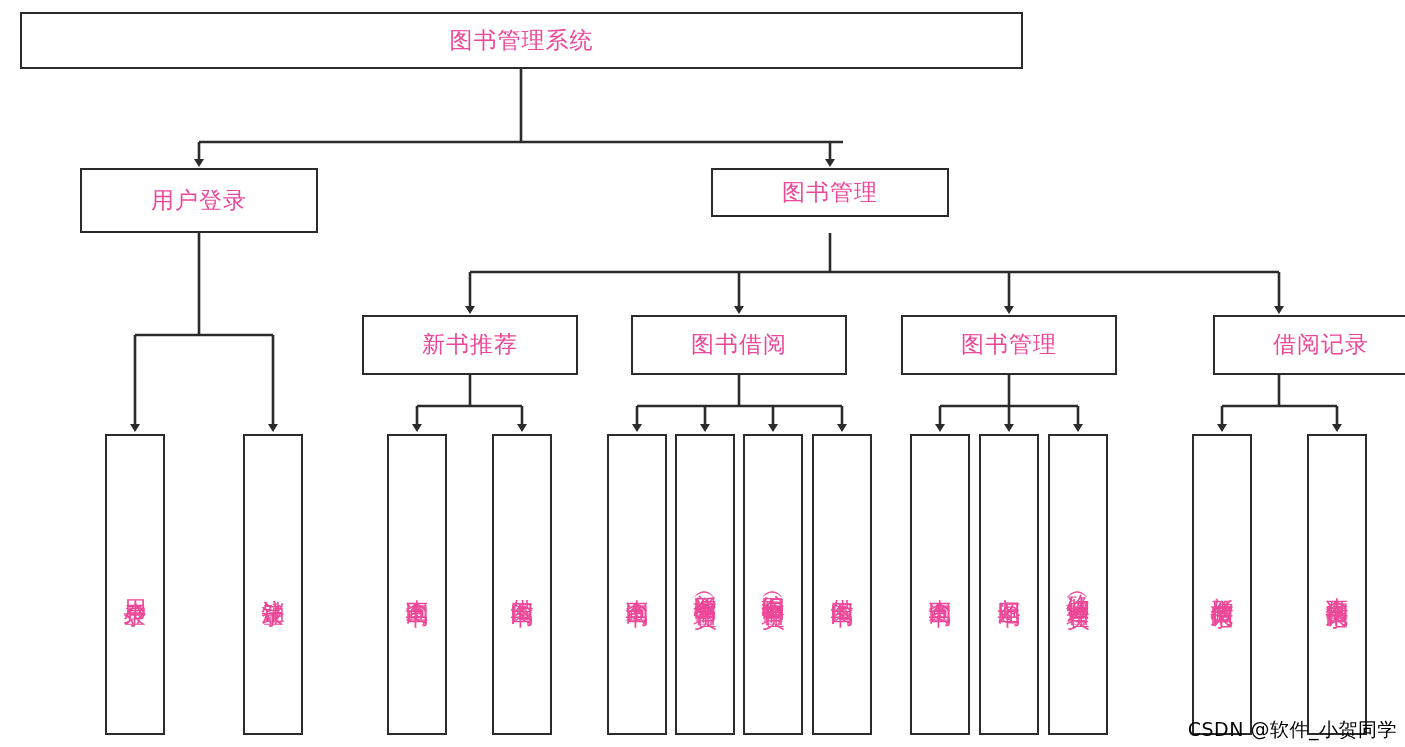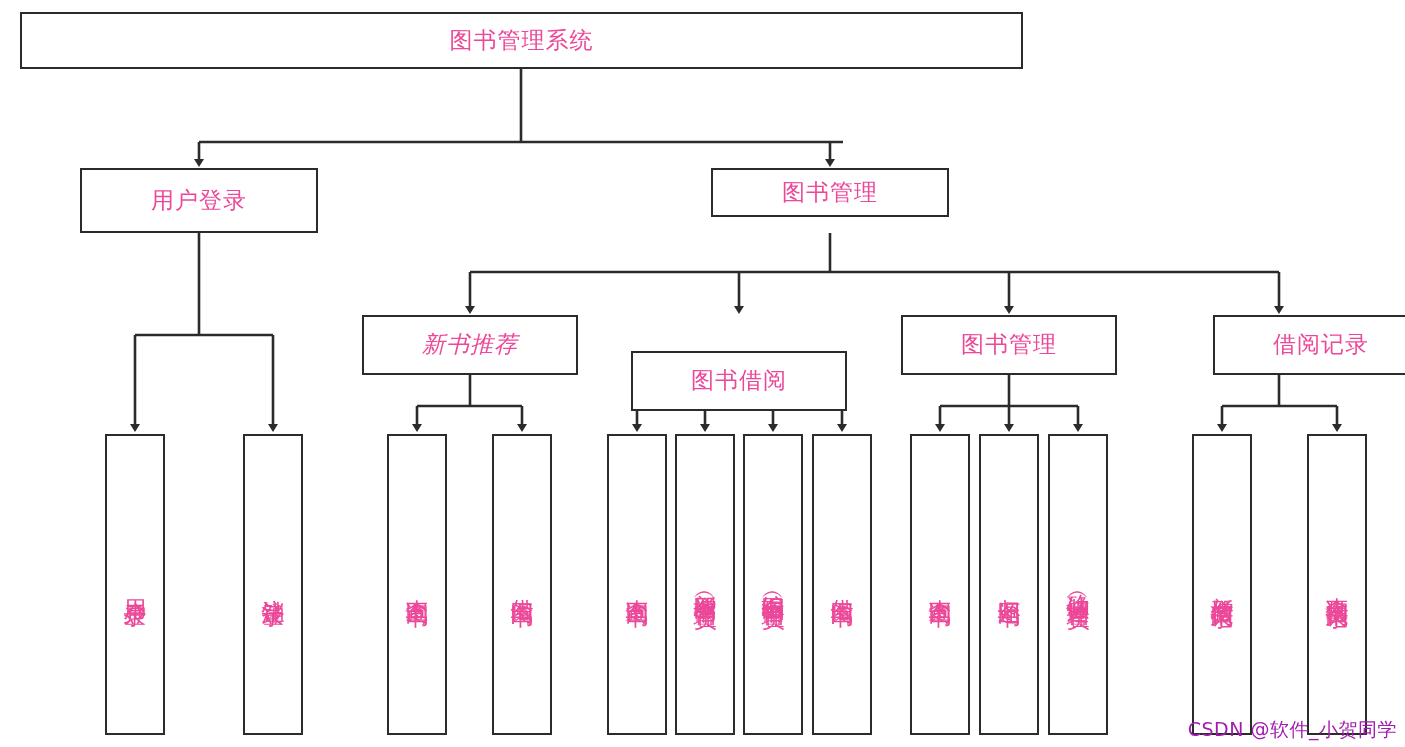--- a/index.html
+++ b/index.html
@@ -51,21 +51,21 @@
   .node.vert .vtext {
     writing-mode: vertical-rl;
     text-orientation: upright;
     white-space: nowrap;
   }
   .watermark {
     position: absolute;
     right: 8px;
     bottom: 4px;
     font-size: 19px;
-    color: #a21caf;
+    color: #000000;
     letter-spacing: 0.5px;
     white-space: nowrap;
   }
 </style>
 </head>
 <body>
 
 <div id="canvas">
 
   <svg class="edges" viewBox="0 0 1405 747">
@@ -122,24 +122,24 @@
     <span>图书管理系统</span>
   </div>
 
   <div class="node horiz" style="left:80px; top:168px; width:238px; height:65px;">
     <span>用户登录</span>
   </div>
   <div class="node horiz" style="left:711px; top:168px; width:238px; height:49px;">
     <span>图书管理</span>
   </div>
 
-  <div class="node horiz" style="left:362px; top:315px; width:216px; height:60px;font-style:italic;">
+  <div class="node horiz" style="left:362px; top:315px; width:216px; height:60px;">
     <span>新书推荐</span>
   </div>
-  <div class="node horiz" style="left:631px; top:315px; width:216px; height:60px;margin-top:36px;">
+  <div class="node horiz" style="left:631px; top:315px; width:216px; height:60px;">
     <span>图书借阅</span>
   </div>
   <div class="node horiz" style="left:901px; top:315px; width:216px; height:60px;">
     <span>图书管理</span>
   </div>
   <div class="node horiz" style="left:1171px; top:315px; width:216px; height:60px;margin-left:42px;">
     <span>借阅记录</span>
   </div>
 
   <div class="node vert" style="left:105px; top:434px; width:60px; height:301px;">

